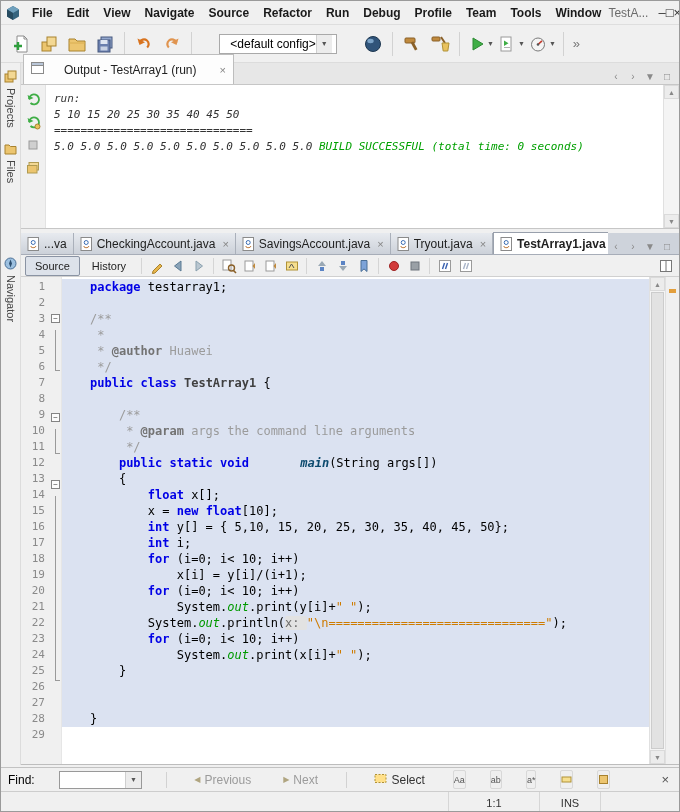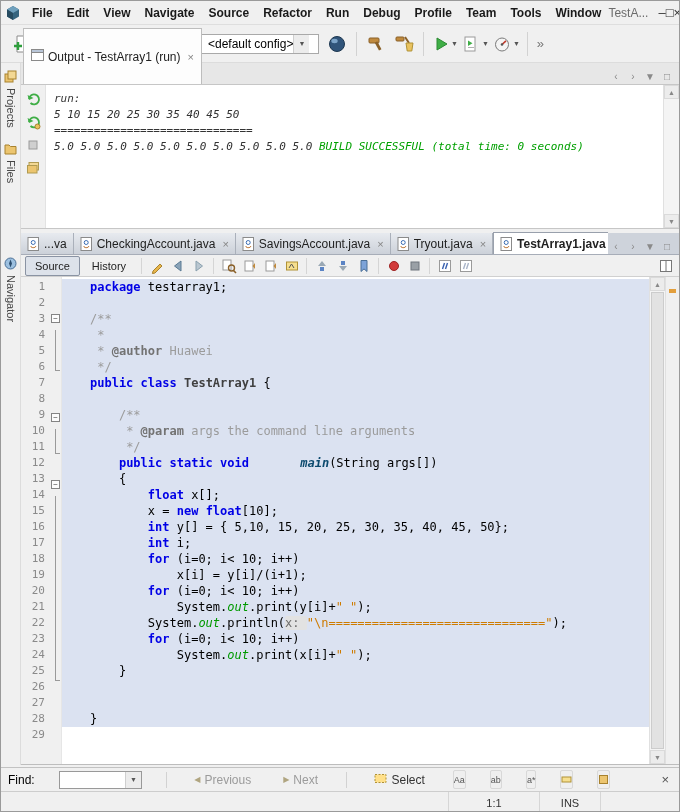--- a/index.html
+++ b/index.html
@@ -11,31 +11,31 @@
   .menu-item{padding:3px 7px;color:#1a1a1a;white-space:nowrap;font-weight:bold;}
   .mb-spacer{flex:1;}
   .wtitle{color:#6b6b6b;margin-right:10px;white-space:nowrap;}
   .winbtn{width:30px;height:22px;display:flex;align-items:center;justify-content:center;color:#333;font-size:13px;}
   
   .toolbar{position:absolute;top:24px;left:0;right:0;height:38px;background:#f0f0f0;border-bottom:1px solid #dcdcdc;display:flex;align-items:center;padding:0 6px;box-sizing:border-box;}
   .tbtn{width:28px;height:28px;display:flex;align-items:center;justify-content:center;border-radius:2px;}
   .tbtn-dd{display:flex;align-items:center;height:28px;padding:0 2px;}
   .dd-caret{font-size:7px;color:#555;margin-left:1px;}
   .tsep{width:1px;height:24px;background:#d2d2d2;margin:0 5px;}
-  .combo{height:20px;background:#fff;border:1px solid #a9a9a9;display:flex;align-items:center;justify-content:flex-start;padding-left:6px;margin:0 4px;width:118px;box-sizing:border-box;}
+  .combo{height:20px;background:#fff;border:1px solid #a9a9a9;display:flex;align-items:center;justify-content:center;padding-left:6px;margin:0 22px;width:118px;box-sizing:border-box;}
   .combo-arr{font-size:7px;color:#555;background:#ececec;border-left:1px solid #cfcfcf;height:100%;display:flex;align-items:center;padding:0 4px;}
   .overflow-g{color:#777;font-size:13px;padding:0 4px;}
   
   .left-rail{position:absolute;left:0;top:62px;width:20px;bottom:46px;background:#f0f0f0;border-right:1px solid #dcdcdc;box-sizing:border-box;}
   .rail-item{display:flex;flex-direction:column;align-items:center;gap:3px;padding:7px 0;color:#444;font-size:11px;}
   .rail-item.nav{position:absolute;top:194px;left:0;width:100%;padding:0;}
   .vlabel{writing-mode:vertical-rl;white-space:nowrap;}
   
   .output-tabrow{position:absolute;left:20px;top:62px;right:0;height:22px;background:#e7e7e7;border-bottom:1px solid #c6c6c6;display:flex;align-items:flex-end;box-sizing:border-box;}
-  .otab{height:21px;background:#fdfdfd;border:1px solid #bdbdbd;border-bottom:none;display:flex;align-items:center;gap:4px;padding:17px 7px;margin-left:2px;color:#222;}
+  .otab{height:21px;background:#fdfdfd;border:1px solid #bdbdbd;border-bottom:none;display:flex;align-items:center;gap:20px;padding:4px 7px;margin-left:2px;color:#222;}
   .otab-close,.etab-close{color:#858585;font-size:11px;margin-left:3px;}
   .tabrow-controls{margin-left:auto;display:flex;align-items:center;gap:1px;padding-right:4px;color:#8a8a8a;}
   .trc{width:16px;height:16px;display:flex;align-items:center;justify-content:center;font-size:10px;color:#8a8a8a;}
   .editor-tabrow{position:absolute;left:20px;top:232px;right:0;height:22px;background:#ced3db;border-bottom:1px solid #a7adb8;display:flex;align-items:flex-end;box-sizing:border-box;}
   .etabs{display:flex;align-items:flex-end;height:22px;overflow:hidden;}
   .etab{height:21px;display:flex;align-items:center;gap:4px;padding:0 6px;background:linear-gradient(#e7eaef,#ccd1d9);border-right:1px solid #aab0ba;color:#222;white-space:nowrap;}
   .etab.active{background:#fff;font-weight:bold;border:1px solid #99a0ac;border-bottom:none;}
   .jficon{display:flex;align-items:center;}
   
   .output-body{position:absolute;left:20px;top:84px;right:0;height:144px;background:#fff;display:flex;box-sizing:border-box;border-bottom:1px solid #c6c6c6;}

